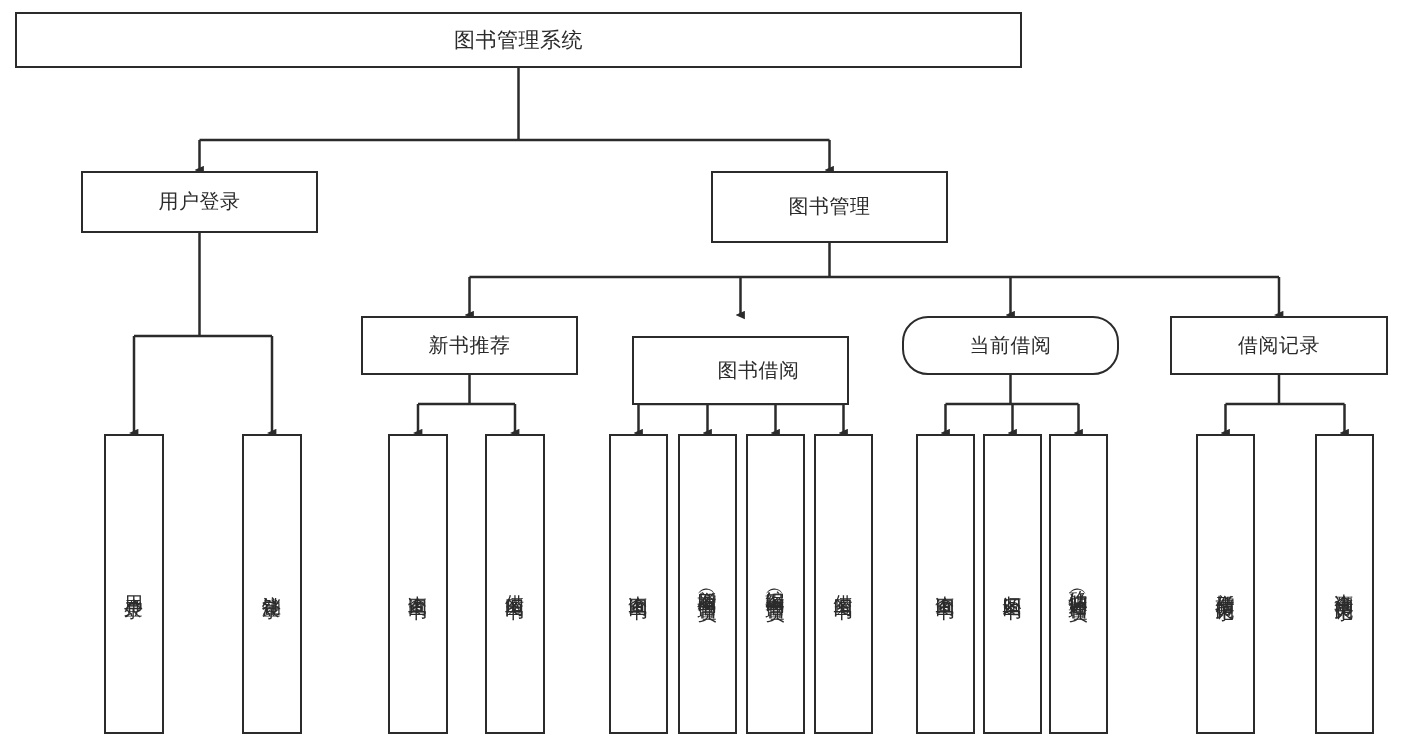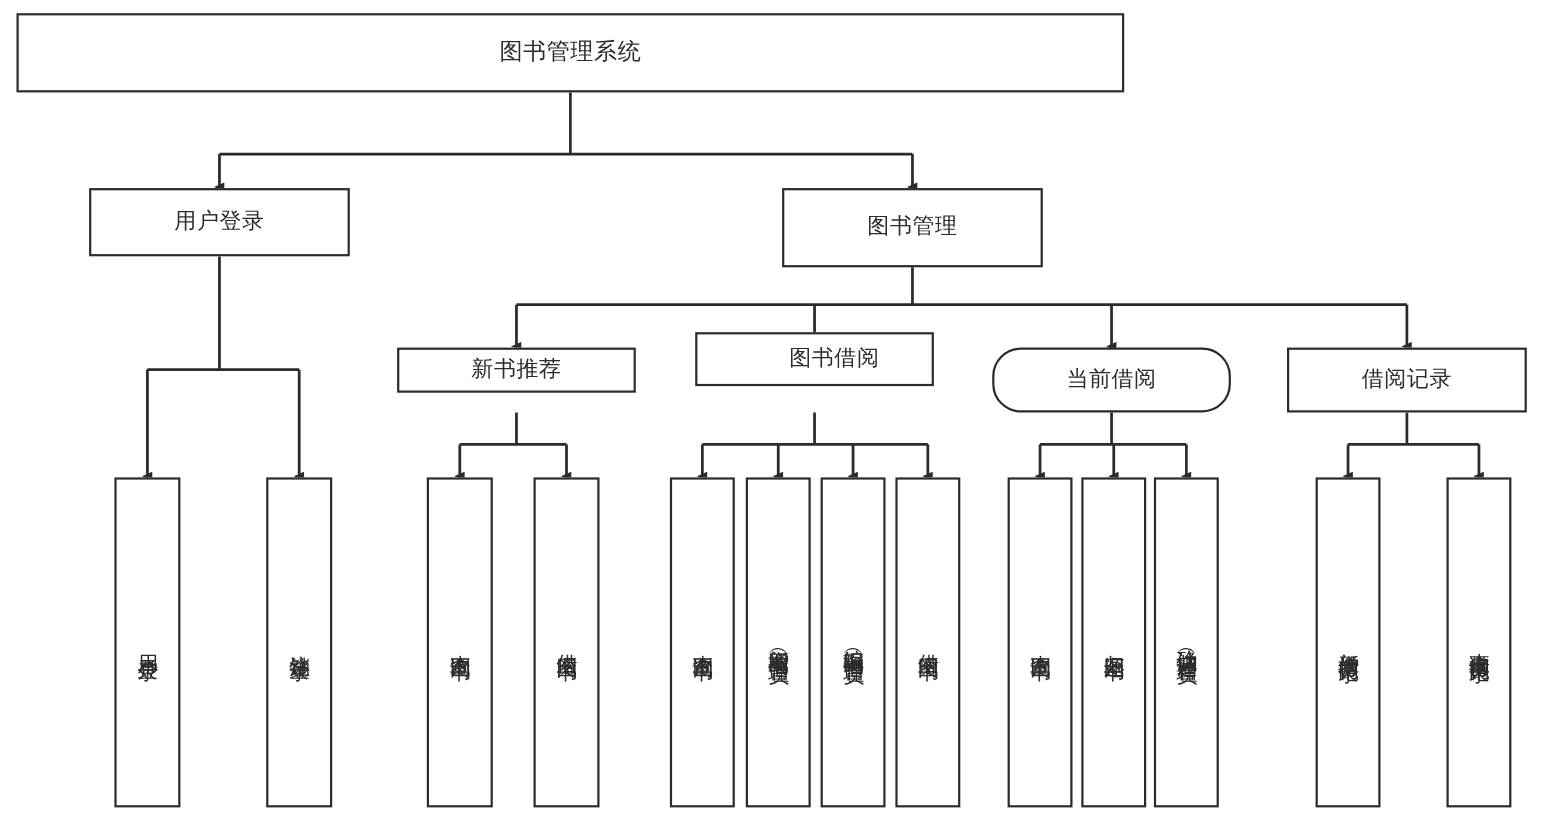--- a/index.html
+++ b/index.html
@@ -102,33 +102,33 @@
         <line x1="945.5" y1="404" x2="945.5" y2="433" stroke="#2b2b2b" stroke-width="2.5" marker-end="url(#arrowhead)"></line>
         <line x1="1012.5" y1="404" x2="1012.5" y2="433" stroke="#2b2b2b" stroke-width="2.5" marker-end="url(#arrowhead)"></line>
         <line x1="1078.5" y1="404" x2="1078.5" y2="433" stroke="#2b2b2b" stroke-width="2.5" marker-end="url(#arrowhead)"></line>
         <line x1="1279" y1="375" x2="1279" y2="404" stroke="#2b2b2b" stroke-width="2.5"></line>
         <line x1="1225.5" y1="404" x2="1344.5" y2="404" stroke="#2b2b2b" stroke-width="2.5"></line>
         <line x1="1225.5" y1="404" x2="1225.5" y2="433" stroke="#2b2b2b" stroke-width="2.5" marker-end="url(#arrowhead)"></line>
         <line x1="1344.5" y1="404" x2="1344.5" y2="433" stroke="#2b2b2b" stroke-width="2.5" marker-end="url(#arrowhead)"></line>
       </g>
   </svg>
   <div id="node-layer">
-      <div class="node-box root" style="left: 15px; top: 12px; width: 1007px; height: 72px;">
+      <div class="node-box root" style="left: 15px; top: 12px; width: 1007px; height: 56px;">
         <span class="node-label">图书管理系统</span>
       </div>
       <div class="node-box" style="left: 81px; top: 171px; width: 237px; height: 62px;">
         <span class="node-label">用户登录</span>
       </div>
       <div class="node-box" style="left: 711px; top: 171px; width: 237px; height: 72px;">
         <span class="node-label">图书管理</span>
       </div>
-      <div class="node-box" style="left: 361px; top: 316px; width: 217px; height: 41px;">
+      <div class="node-box" style="left: 361px; top: 316px; width: 217px; height: 59px;">
         <span class="node-label">新书推荐</span>
       </div>
-      <div class="node-box" style="left: 632px; top: 302px; width: 217px; height: 49px; padding-left: 36px;">
+      <div class="node-box" style="left: 632px; top: 336px; width: 217px; height: 69px; padding-left: 36px;">
         <span class="node-label">图书借阅</span>
       </div>
       <div class="node-box" style="left: 902px; top: 316px; width: 217px; height: 59px; border-radius: 26px;">
         <span class="node-label">当前借阅</span>
       </div>
       <div class="node-box" style="left: 1170px; top: 316px; width: 218px; height: 59px; align-items: center;">
         <span class="node-label">借阅记录</span>
       </div>
       <div class="node-box vertical" style="left: 104px; top: 434px; width: 60px; height: 300px;">
         <span class="node-label">用户登录</span>

